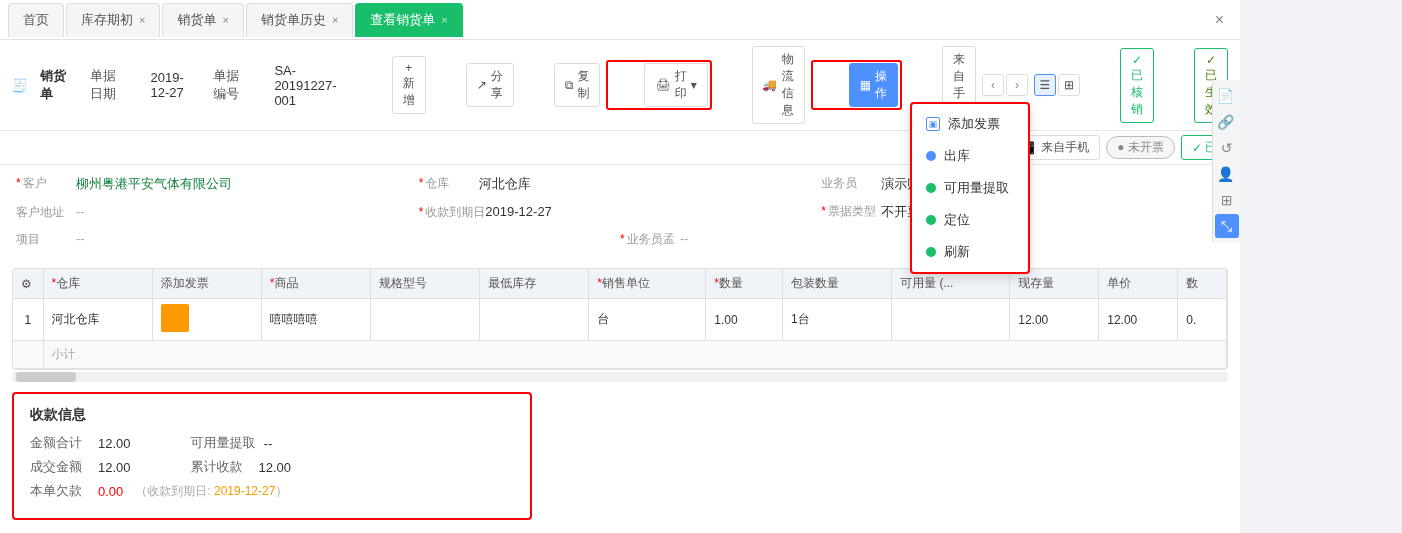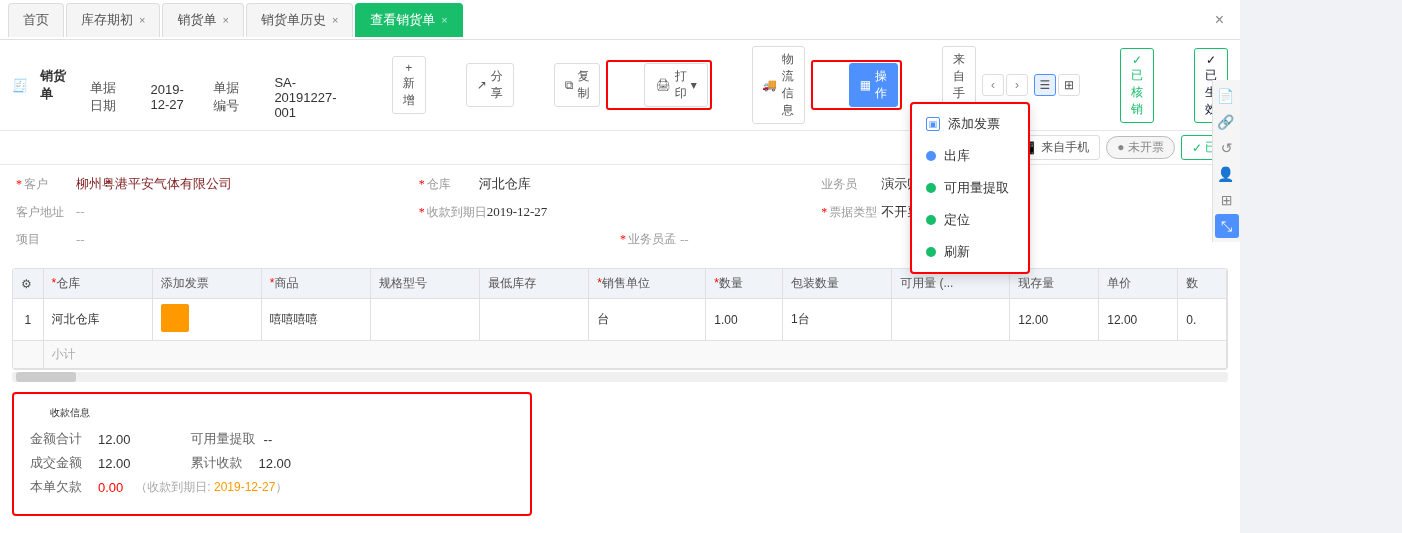--- a/index.html
+++ b/index.html
@@ -27,53 +27,53 @@
     .main { background: #fff; min-height: calc(533px - 40px); position: relative; }
 
     
     .toolbar {
       display: flex; align-items: center; padding: 6px 12px; border-bottom: 1px solid #e8e8e8;
       background: #fff; gap: 8px;
     }
     .doc-icon { color: #19be6b; margin-right: 4px; }
     .doc-title { font-weight: bold; color: #333; font-size: 13px; }
     .doc-meta { display: flex; align-items: center; gap: 16px; margin-left: 12px; font-size: 13px; color: #555; }
-    .doc-meta span { display: flex; align-items: center; gap: 20px; margin-top: 12px; }
+    .doc-meta span { display: flex; align-items: center; gap: 20px; }
     .toolbar-right { margin-left: auto; display: flex; align-items: center; gap: 6px; }
     .btn-toolbar {
       display: flex; align-items: center; gap: 4px; padding: 4px 10px; border: 1px solid #ddd;
       border-radius: 3px; cursor: pointer; background: #fff; font-size: 12px; color: #555; margin-left: 34px;
     }
     .btn-print { background: #fff; border: 1px solid #ddd; color: #555; position: relative; }
     .btn-caozuo { background: #4d90fe; color: #fff; border-color: #4d90fe; position: relative; }
     .btn-yihexiao { background: #fff; border: 1px solid #19be6b; color: #19be6b; }
-    .btn-yishengxiao { background: #fff; border: 1px solid #19be6b; color: #0f172a; }
+    .btn-yishengxiao { background: #fff; border: 1px solid #19be6b; color: #4d7c0f; }
 
     
     .action-bar {
       display: flex; align-items: center; padding: 4px 12px 4px 12px; background: #fff;
       border-bottom: 1px solid #e8e8e8; gap: 6px; justify-content: flex-end;
     }
     .btn-action {
       display: flex; align-items: center; gap: 3px; padding: 3px 10px; border: 1px solid #ddd;
       border-radius: 3px; cursor: pointer; background: #fff; font-size: 12px; color: #555;
     }
     .btn-action.green { border-color: #19be6b; color: #19be6b; }
     .btn-weikaipiao { background: #f5f5f5; border: 1px solid #bbb; border-radius: 12px; padding: 2px 10px; font-size: 12px; color: #888; }
 
     
     .form-area {
       padding: 10px 16px; background: #fff;
     }
     .form-row { display: flex; align-items: center; margin-bottom: 10px; gap: 0; }
-    .form-field { display: flex; align-items: center; flex: 1; font-family: Liberation Serif, serif; }
+    .form-field { display: flex; align-items: flex-start; flex: 1; }
     .form-label { color: #999; font-size: 12px; min-width: 60px; }
     .form-label.required::before { content: '*'; color: red; margin-right: 2px; }
     .form-value { font-size: 13px; color: #333; }
-    .form-value.link { color: #7f1d1d; cursor: pointer; }
+    .form-value.link { color: #15803d; cursor: pointer; }
     .form-dash { color: #aaa; }
 
     
     .table-wrap { margin: 0 12px 0 12px; border: 1px solid #e0e0e0; border-radius: 3px; overflow: hidden; }
     .data-table { width: 100%; border-collapse: collapse; font-size: 12px; }
     .data-table th {
       background: #f0f4f8; color: #555; font-weight: normal; padding: 6px 8px;
       border-right: 1px solid #e0e0e0; border-bottom: 1px solid #e0e0e0; text-align: left; white-space: nowrap;
     }
     .data-table td {
@@ -95,21 +95,21 @@
     }
     .dropdown-dot { width: 10px; height: 10px; border-radius: 50%; display: inline-block; }
     .dot-blue { background: #4d90fe; }
     .dot-teal { background: #19be6b; border: none; }
     .dropdown-icon-box { width: 14px; height: 14px; border: 1px solid #4d90fe; border-radius: 2px; display: flex; align-items: center; justify-content: center; }
 
     
     .payment-box {
       margin: 10px 12px; border: 2px solid red; border-radius: 4px; padding: 12px 16px; background: #fff; max-width: 520px;
     }
-    .payment-title { font-weight: normal; font-size: 10px; margin-bottom: 10px; margin-left: 20px; }
+    .payment-title { font-weight: bold; font-size: 14px; margin-bottom: 10px; }
     .payment-row { display: flex; gap: 60px; margin-bottom: 6px; }
     .payment-field { display: flex; align-items: center; gap: 8px; }
     .payment-label { color: #666; font-size: 13px; min-width: 60px; }
     .payment-value { font-size: 13px; color: #333; }
     .payment-value.red { color: red; }
 
     
     .right-sidebar {
       position: absolute; right: 0; top: 40px; width: 28px; background: #f5f5f5;
       border-left: 1px solid #e0e0e0; display: flex; flex-direction: column; align-items: center; gap: 2px; padding: 4px 0;

